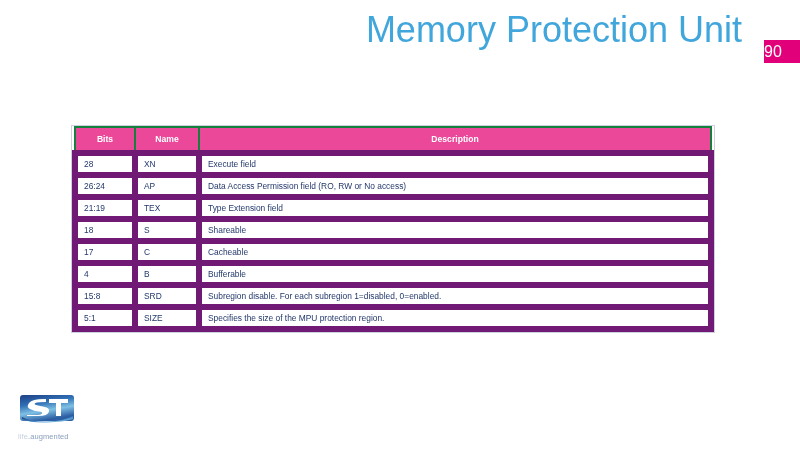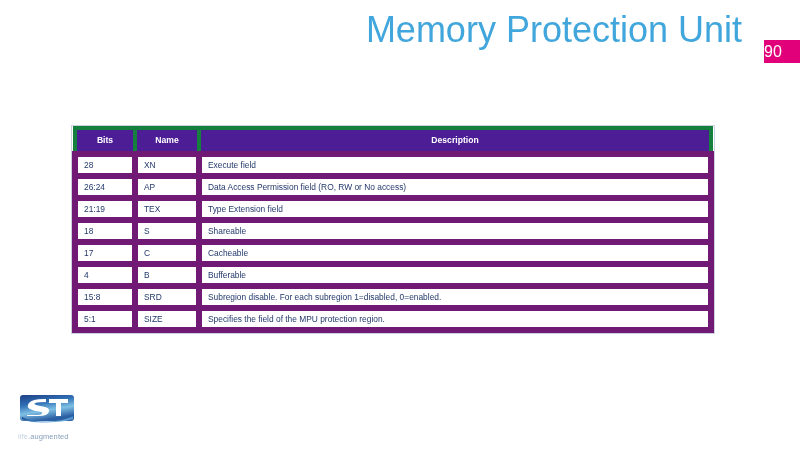--- a/index.html
+++ b/index.html
@@ -93,26 +93,26 @@
     height: 22px;
     padding: 0 6px;
     vertical-align: middle;
     box-sizing: border-box;
     color: #23386b;
     font-weight: normal;
     overflow: hidden;
     white-space: nowrap;
   }
   #attr-table thead th {
-    background: #4c1d95;
+    background: #ec4899;
     color: #ffffff;
     font-weight: bold;
     text-align: center;
     font-size: 8.6px;
-    border: 4px solid #15803d;
+    border: 2px solid #15803d;
     height: 26px;
   }
   #attr-table thead th.desc-head {
     text-align: center;
   }
   #attr-table td.c-bits { width: 60px; text-align: left; }
   #attr-table td.c-name { width: 64px; text-align: left; }
   #attr-table td.c-desc { text-align: left; }
   #attr-table th.c-bits { width: 60px; }
   #attr-table th.c-name { width: 64px; }
@@ -193,21 +193,21 @@
         <td class="c-desc">Bufferable</td>
       </tr>
       <tr>
         <td class="c-bits">15:8</td>
         <td class="c-name">SRD</td>
         <td class="c-desc">Subregion disable. For each subregion 1=disabled, 0=enabled.</td>
       </tr>
       <tr>
         <td class="c-bits">5:1</td>
         <td class="c-name">SIZE</td>
-        <td class="c-desc">Specifies the field of the MPU protection region.</td>
+        <td class="c-desc">Specifies the size of the MPU protection region.</td>
       </tr>
     </tbody>
   </table>
 
   <div id="st-logo">
     <svg id="st-logo-mark" viewBox="0 0 116 64" aria-hidden="true">
       <defs>
         <linearGradient id="stgrad" x1="0" y1="0" x2="0.35" y2="1">
           <stop offset="0%" stop-color="#1f3f84"></stop>
           <stop offset="38%" stop-color="#2f6fb5"></stop>

